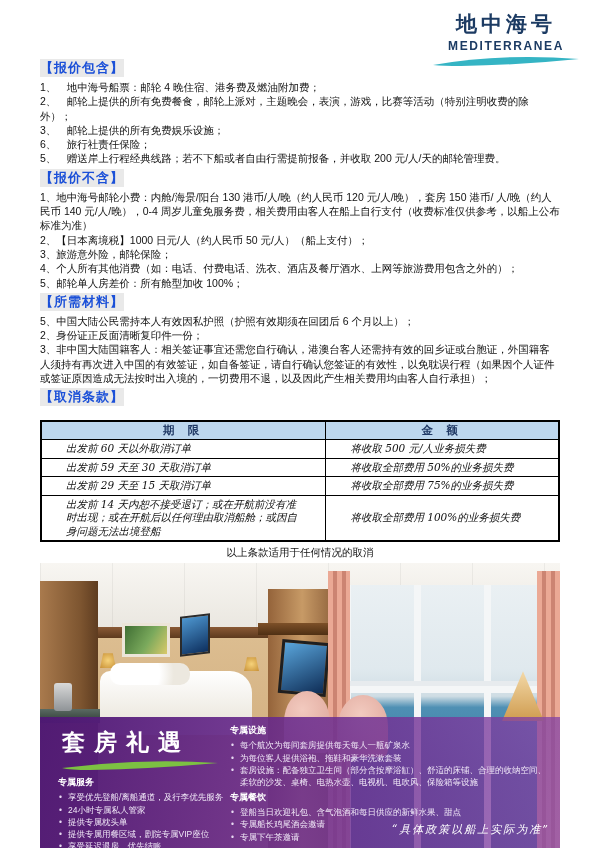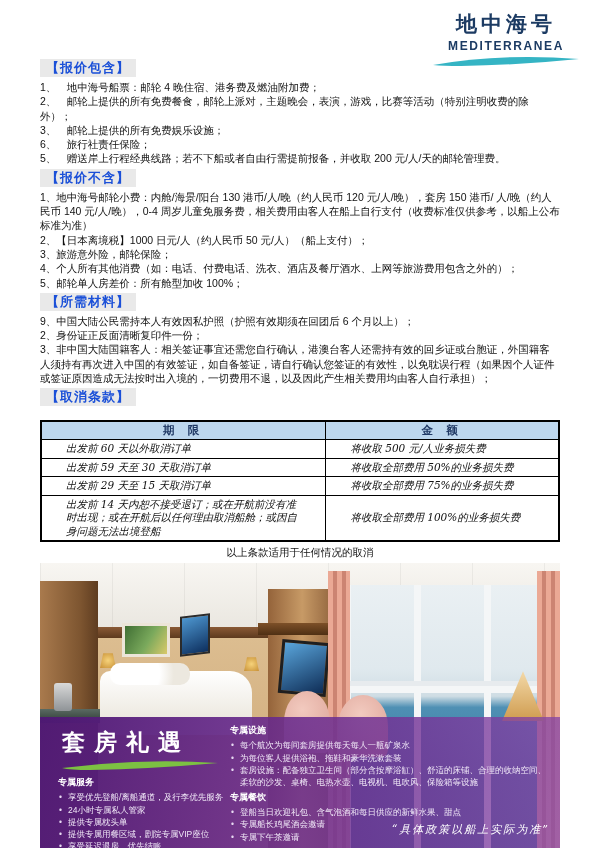--- a/index.html
+++ b/index.html
@@ -9,21 +9,21 @@
 
   
   .logo { position:absolute; top:10px; right:10px; width:168px; text-align:center; }
   .logo-cn { font-size:21px; font-weight:bold; color:#1c3b63; letter-spacing:4px; }
   .logo-en { font-size:12px; font-weight:bold; color:#1c3b63; letter-spacing:1.6px; margin-top:1px; }
   .logo-wave { margin-top:1px; }
 
   
   .content { position:absolute; left:40px; top:56px; width:520px; }
   .sec-h { display:inline-block; background:#e9e9e9; color:#1b50d8; font-weight:bold;
-           font-size:13px; letter-spacing:1px; padding:0 6px; margin:3px 0 3px; }
+           font-size:13px; letter-spacing:1px; padding:0 0; margin:3px 0 3px; }
   .item { font-size:10.5px; line-height:14.3px; color:#111; }
 
   
   table.cancel { width:100%; border-collapse:collapse; border:2px solid #000; margin-top:11px; }
   table.cancel th { background:#bdd7ee; color:#1f3864; font-size:11.5px; font-weight:bold;
                     letter-spacing:5px; border:1px solid #000; padding:1px 2px; }
   table.cancel td { border:1px solid #000; font-family:"DejaVu Serif","Liberation Serif",serif;
                     font-style:italic; font-size:10.5px; line-height:13.5px; padding:2px 24px;
                     color:#111; vertical-align:middle; }
   td.col-period { width:55%; }
@@ -110,21 +110,21 @@
     </div>
     <div class="item">1、地中海号邮轮小费：内舱/海景/阳台 130 港币/人/晚（约人民币 120 元/人/晚），套房 150 港币/ 人/晚（约人民币 140 元/人/晚），0-4 周岁儿童免服务费，相关费用由客人在船上自行支付（收费标准仅供参考，以船上公布标准为准）</div>
     <div class="item">2、【日本离境税】1000 日元/人（约人民币 50 元/人）（船上支付）；</div>
     <div class="item">3、旅游意外险，邮轮保险；</div>
     <div class="item">4、个人所有其他消费（如：电话、付费电话、洗衣、酒店及餐厅酒水、上网等旅游费用包含之外的）；</div>
     <div class="item">5、邮轮单人房差价：所有舱型加收 100%；</div>
 
     <div>
       <span class="sec-h">【所需材料】</span>
     </div>
-    <div class="item">9、中国大陆公民需持本人有效因私护照（护照有效期须在回团后 6 个月以上）；</div>
+    <div class="item">5、中国大陆公民需持本人有效因私护照（护照有效期须在回团后 6 个月以上）；</div>
     <div class="item">2、身份证正反面清晰复印件一份；</div>
     <div class="item">3、非中国大陆国籍客人：相关签证事宜还需您自行确认，港澳台客人还需持有效的回乡证或台胞证，外国籍客人须持有再次进入中国的有效签证，如自备签证，请自行确认您签证的有效性，以免耽误行程（如果因个人证件或签证原因造成无法按时出入境的，一切费用不退，以及因此产生相关费用均由客人自行承担）；</div>
 
     <div>
       <span class="sec-h">【取消条款】</span>
     </div>
     <table class="cancel">
       <thead>
         <tr>
           <th>期 限</th>

